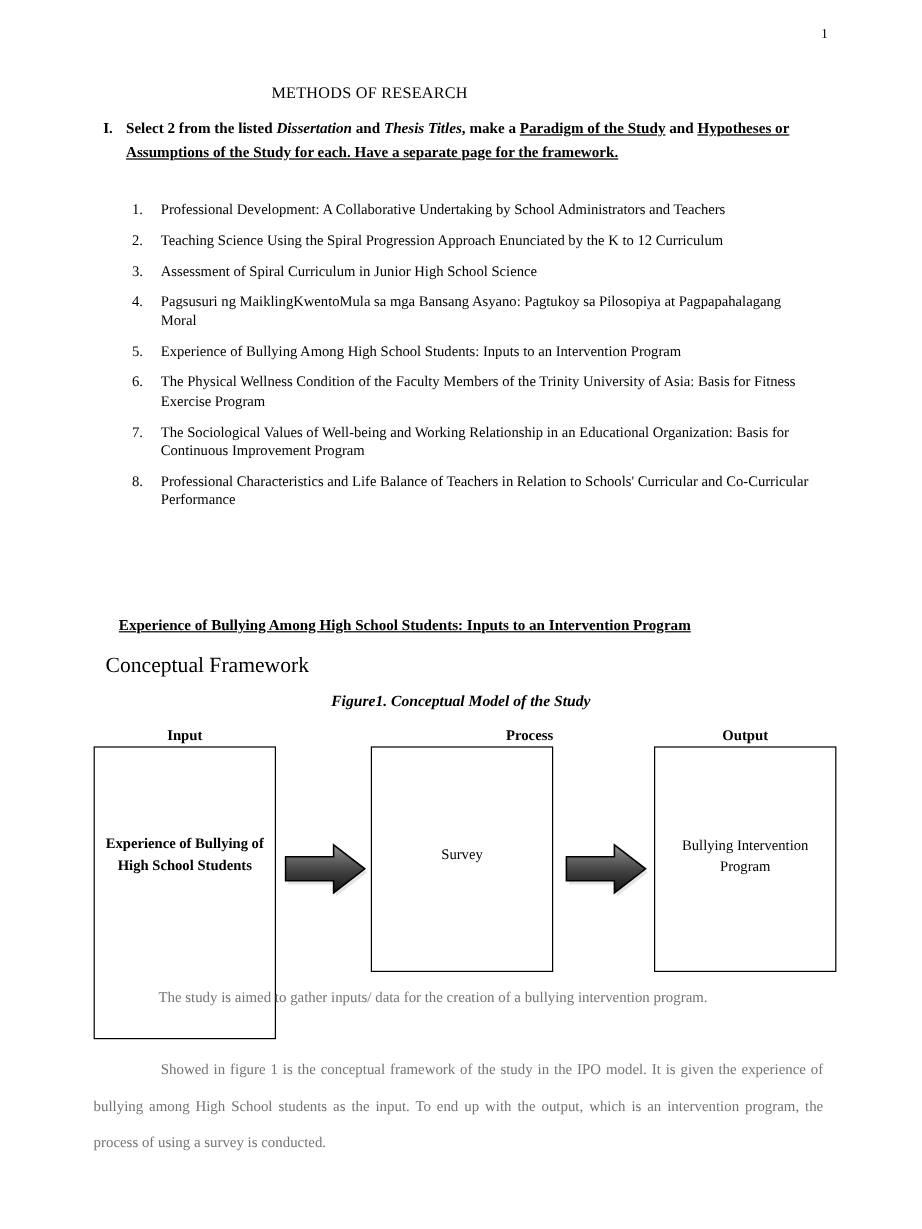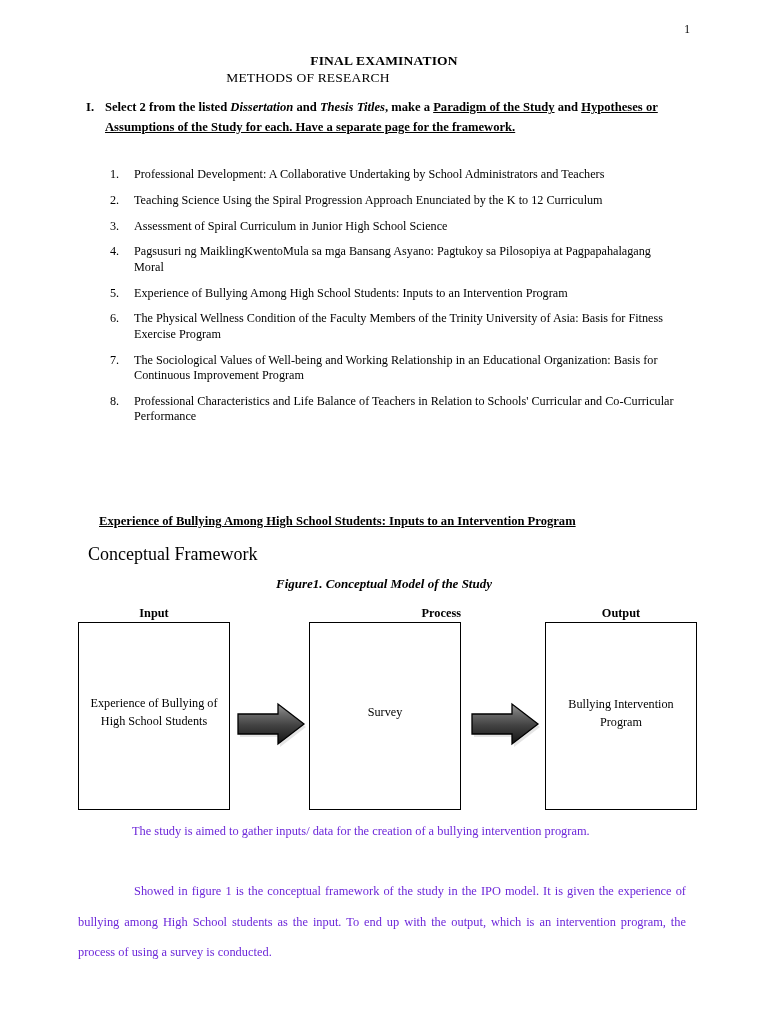--- a/index.html
+++ b/index.html
@@ -161,21 +161,21 @@
   .lbl-input  { left: 78px;  top: 606px; width: 152px; }
   .lbl-proc   { left: 309px; top: 606px; width: 152px; text-align: right; }
   .lbl-out    { left: 545px; top: 606px; width: 152px; }
 
   .ipo-box {
     position: absolute;
     border: 1.4px solid #000;
     background: #fff;
     box-sizing: border-box;
   }
-  .box-input { left: 78px;  top: 622px; width: 152px; height: 188px; }
+  .box-input { left: 78px;  top: 622px; width: 152px; height: 244px; font-weight: bold; }
   .box-proc  { left: 309px; top: 622px; width: 152px; height: 188px; }
   .box-out   { left: 545px; top: 622px; width: 152px; height: 188px; }
 
   .box-text {
     position: absolute;
     left: 0;
     width: 100%;
     text-align: center;
     font-size: 12.2px;
     line-height: 17.5px;
@@ -191,21 +191,21 @@
     width: 72px;
     height: 48px;
   }
   .arrow-1 { left: 236px; top: 702px; }
   .arrow-2 { left: 470px; top: 702px; }
 
   
   .body-par {
     position: absolute;
     font-size: 12.4px;
-    color: #6d28d9;
+    color: #737373;
   }
   .par-1 {
     left: 78px;
     top: 816px;
     width: 606px;
     text-align: justify;
     text-indent: 54px;
     line-height: 31px;
   }
   .par-2 {
@@ -217,21 +217,20 @@
     line-height: 30.6px;
   }
 </style>
 </head>
 <body>
 
 <div class="page">
 
   <div class="page-number">1</div>
 
-  <div class="doc-title">FINAL EXAMINATION</div>
   <div class="doc-subtitle">METHODS OF RESEARCH</div>
 
   <div class="instruction">
     <span class="numeral">I.</span>
     <span class="itext"><span>Select 2 from the listed </span><i>Dissertation</i><span> and </span><i>Thesis Titles</i><span>, make a </span><u>Paradigm of the Study</u><span> and </span><u>Hypotheses or Assumptions of the Study for each. Have a separate page for the framework.</u></span>
   </div>
 
   <div class="titles-list">
     <div class="li">
       <span class="num">1.</span>

